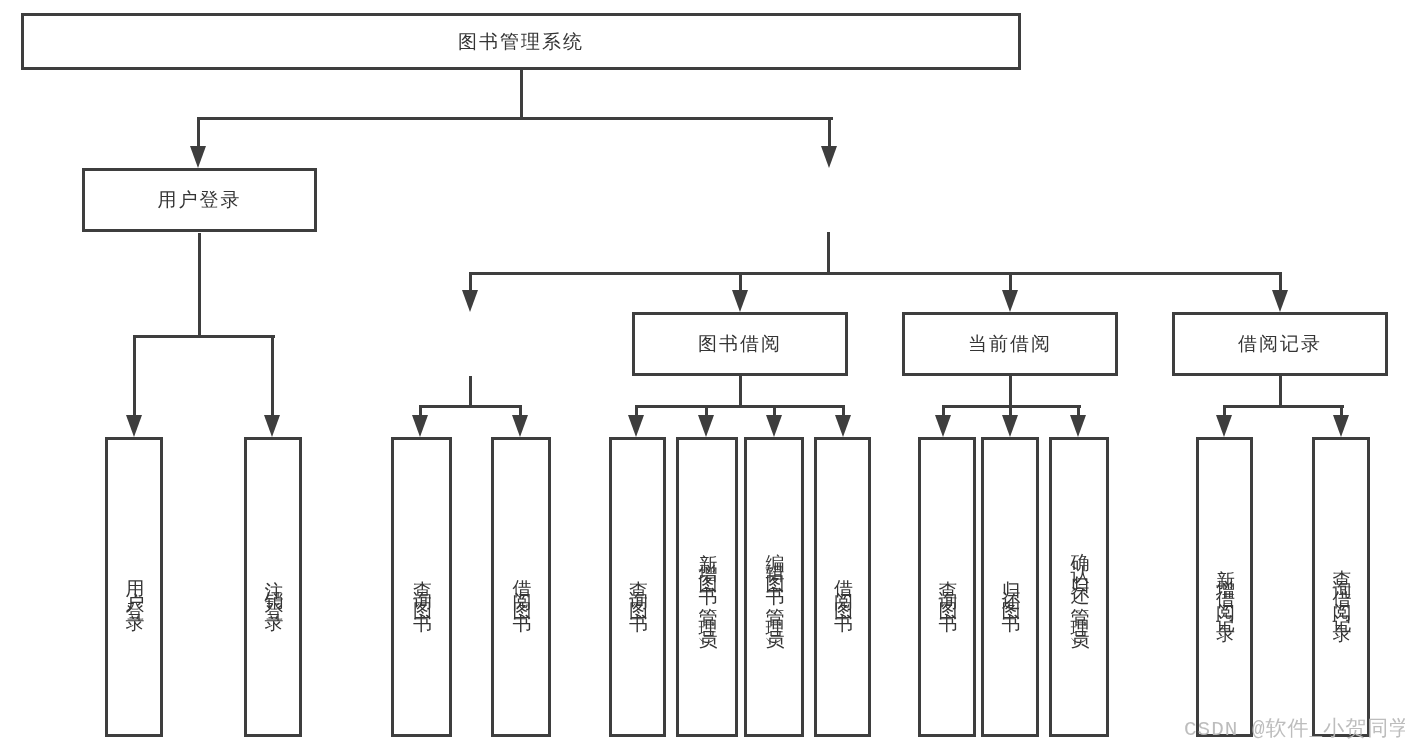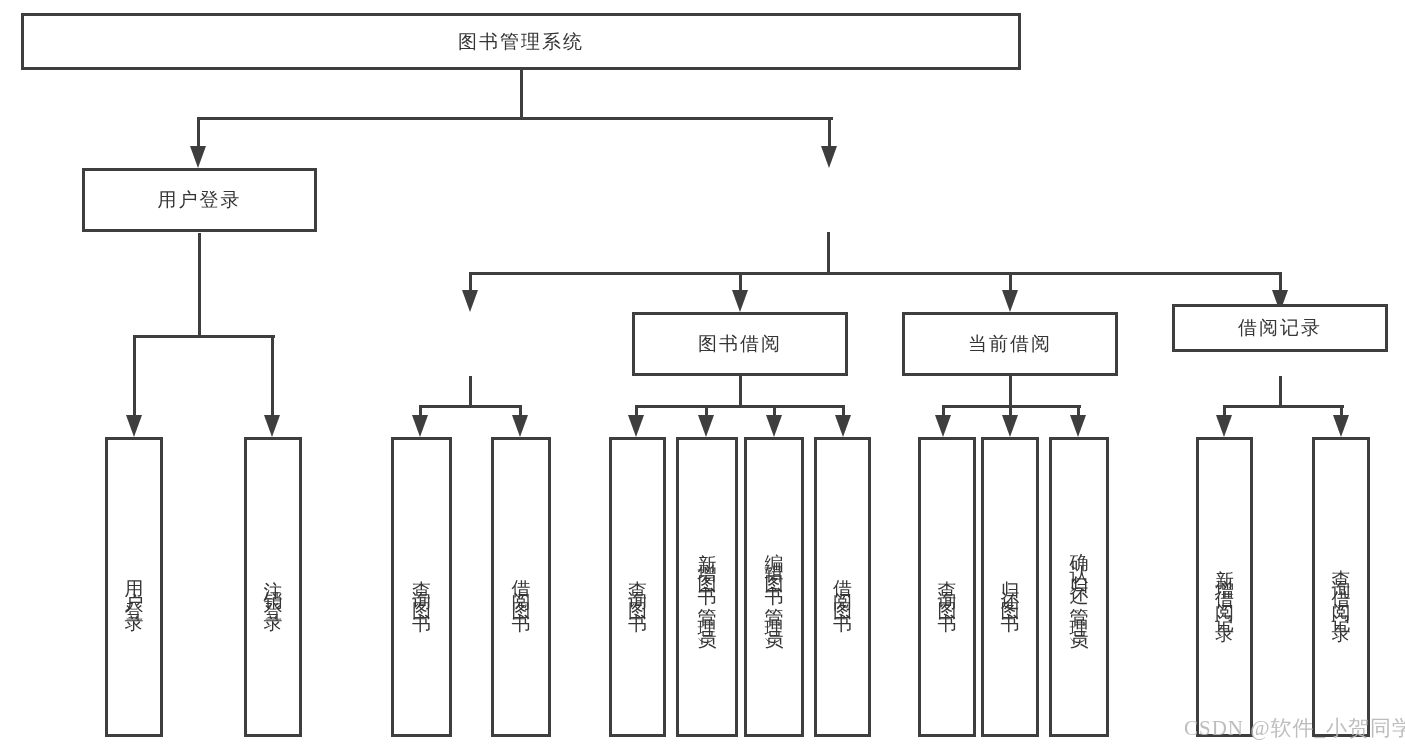--- a/index.html
+++ b/index.html
@@ -1,21 +1,21 @@
 <!DOCTYPE html>
 <html><head>
 <meta charset="utf-8">
 <style>
   html,body { margin:0; padding:0; background:#ffffff; }
   #canvas {
     position:relative;
     width:1405px; height:747px;
     background:#ffffff;
     overflow:hidden;
-    font-family:Liberation Serif, serif;
+    font-family:Liberation Mono, monospace;
   }
   .box {
     position:absolute;
     box-sizing:border-box;
     border:3px solid #3e3e3e;
     background:#ffffff;
     display:flex;
     align-items:center;
     justify-content:center;
     color:#353535;
@@ -76,21 +76,21 @@
   <div class="arrow" style="left:462px;top:290px"></div>
   <div class="vline" style="left:739px;top:272px;height:20px"></div>
   <div class="arrow" style="left:732px;top:290px"></div>
   <div class="vline" style="left:1009px;top:272px;height:20px"></div>
   <div class="arrow" style="left:1002px;top:290px"></div>
   <div class="vline" style="left:1279px;top:272px;height:20px"></div>
   <div class="arrow" style="left:1272px;top:290px"></div>
 
   <div class="box hbox" style="left:902px;top:312px;width:216px;height:64px">当前借阅</div>
   <div class="box hbox" style="left:632px;top:312px;width:216px;height:64px">图书借阅</div>
-  <div class="box hbox" style="left:1172px;top:304px;width:216px;height:48px">借阅记录</div>
+  <div class="box hbox" style="left:1172px;top:312px;width:216px;height:64px">借阅记录</div>
 
   <div class="vline" style="left:469px;top:376px;height:31px"></div>
   <div class="hline" style="left:419px;top:405px;width:103px"></div>
   <div class="vline" style="left:419px;top:405px;height:12px"></div>
   <div class="arrow" style="left:412px;top:415px"></div>
   <div class="vline" style="left:519px;top:405px;height:12px"></div>
   <div class="arrow" style="left:512px;top:415px"></div>
 
   <div class="vline" style="left:739px;top:376px;height:31px"></div>
   <div class="hline" style="left:635px;top:405px;width:210px"></div>

